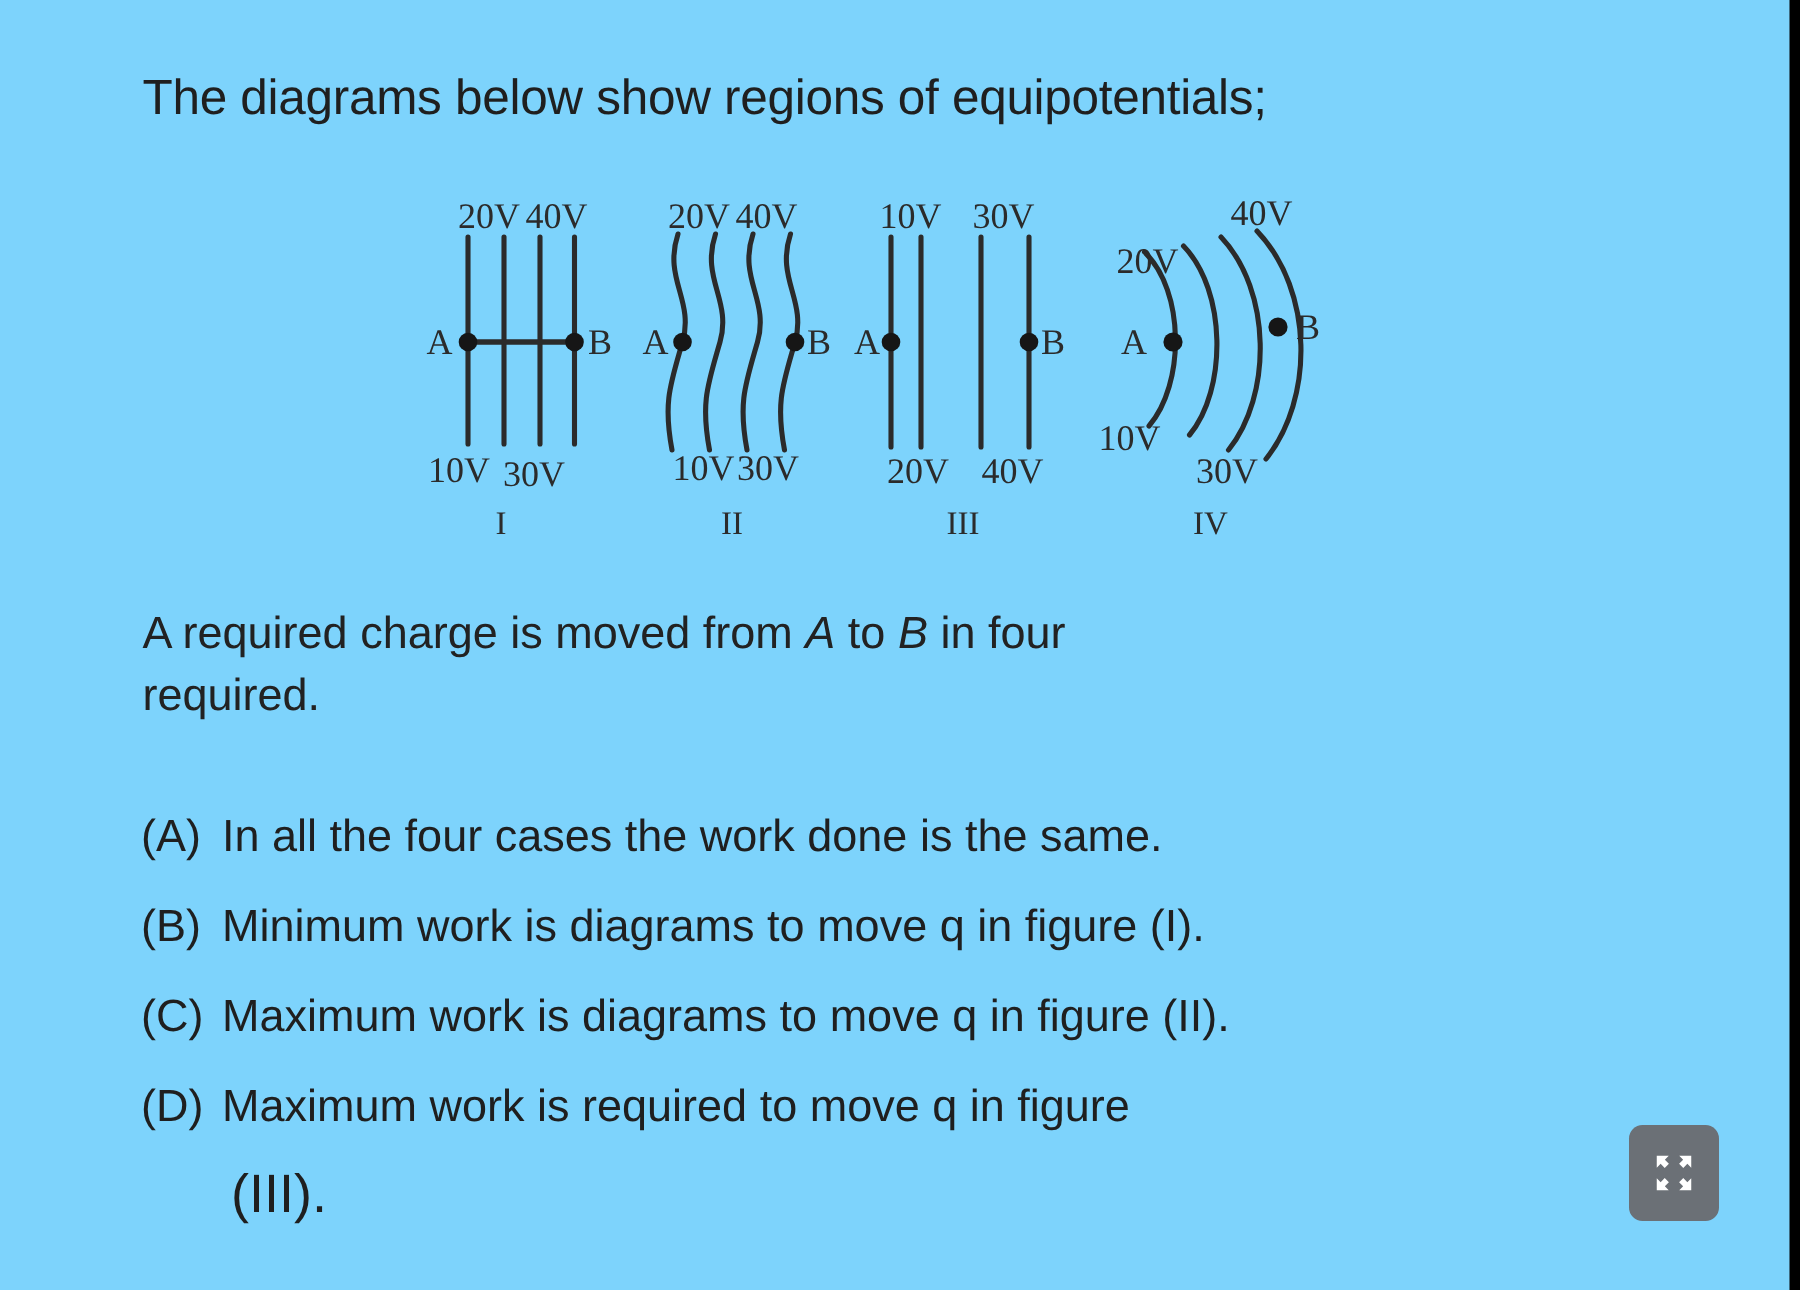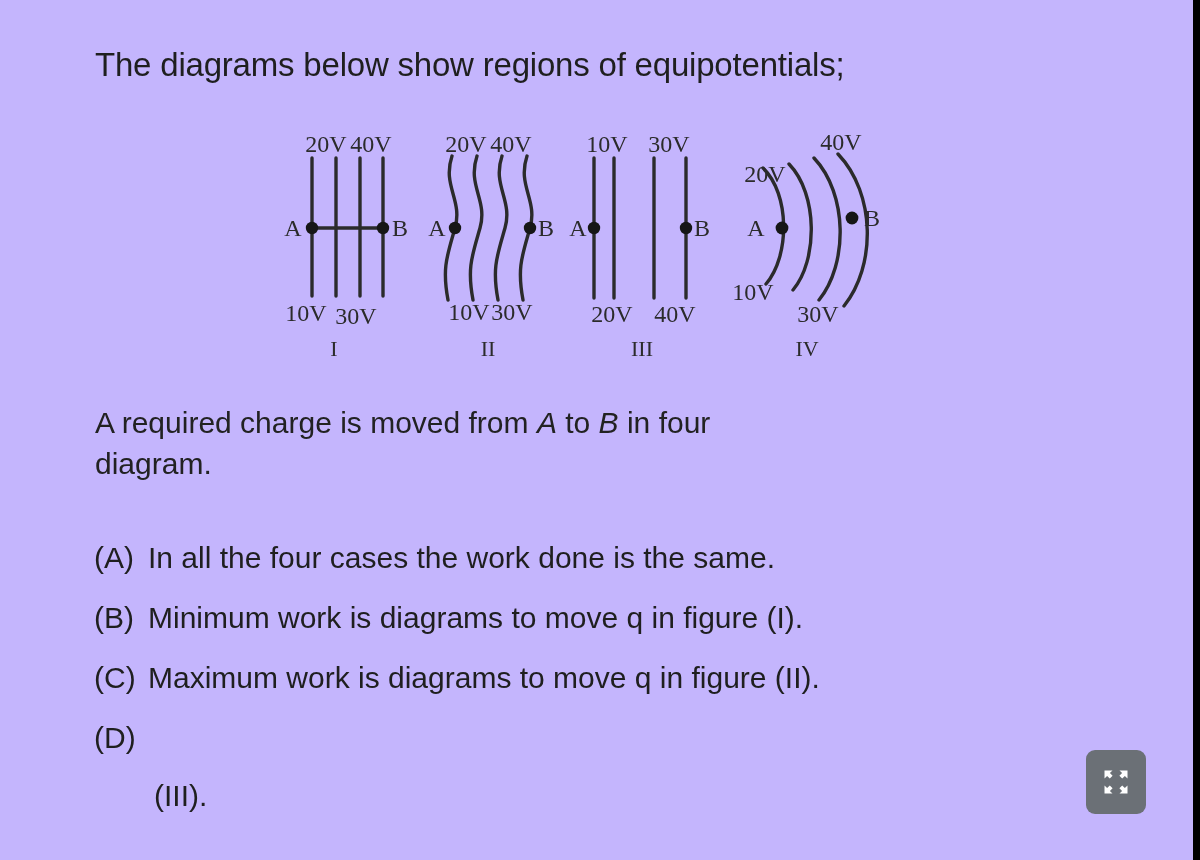--- a/index.html
+++ b/index.html
@@ -12,21 +12,21 @@
     background: #ffffff;
     font-family: "Liberation Sans", sans-serif;
     overflow: hidden;
     position: relative;
   }
   #page {
     position: absolute;
     left: 0; top: 0;
     width: 1200px;
     height: 860px;
-    background: #c4b5fd;
+    background: #7dd3fc;
   }
   
   .edge-bar-right {
     position: absolute;
     right: 0;
     top: 0;
     width: 7px;
     height: 860px;
     background: #000000;
   }
@@ -90,21 +90,21 @@
   .opt-text {
     flex: 1 1 auto;
     max-width: 940px;
   }
   .opt-text.wrap {
     max-width: 880px;
     text-indent: 0;
   }
   .opt-cont {
     padding-left: 60px;
-    font-size: 30px;
+    font-size: 36px;
     line-height: 56px;
     color: #1f1f1f;
   }
 
   
   .fs-btn {
     position: absolute;
     left: 1086px;
     top: 750px;
     width: 60px;
@@ -198,21 +198,21 @@
         <text x="552" y="194" font-size="24" text-anchor="middle">30V</text>
         <text x="490" y="108" font-size="24" text-anchor="middle">A</text>
         <text x="606" y="98" font-size="24" text-anchor="middle">B</text>
         <text x="541" y="228" font-size="22" text-anchor="middle">IV</text>
       </g>
     </svg>
   </div>
 
   <div class="prompt">
     <span>A  required  charge  is  moved  from </span><span class="it">A</span><span> to </span><span class="it">B</span><span> in  four</span>
-    <div class="nojust">diagram.</div>
+    <div class="nojust">required.</div>
   </div>
 
   <div class="options">
 
     <div class="opt">
       <span class="opt-key">(A)</span>
       <span class="opt-text">In all the four cases the work done is the same.</span>
     </div>
 
     <div class="opt">
@@ -220,20 +220,21 @@
       <span class="opt-text">Minimum work is diagrams to move q in figure (I).</span>
     </div>
 
     <div class="opt">
       <span class="opt-key">(C)</span>
       <span class="opt-text">Maximum work is diagrams to move q in figure (II).</span>
     </div>
 
     <div class="opt">
       <span class="opt-key">(D)</span>
+      <span class="opt-text wrap">Maximum work is required to move q in figure</span>
     </div>
     <div class="opt-cont">(III).</div>
   </div>
 
   <div class="fs-btn">
     <svg width="30" height="30" viewBox="0 0 30 30" xmlns="http://www.w3.org/2000/svg">
       <g fill="#ffffff">
 
         <path d="M3.5 3.5 L11.5 3.5 L8.9 6.1 L11.6 8.8 L8.8 11.6 L6.1 8.9 L3.5 11.5 Z"></path>
 

